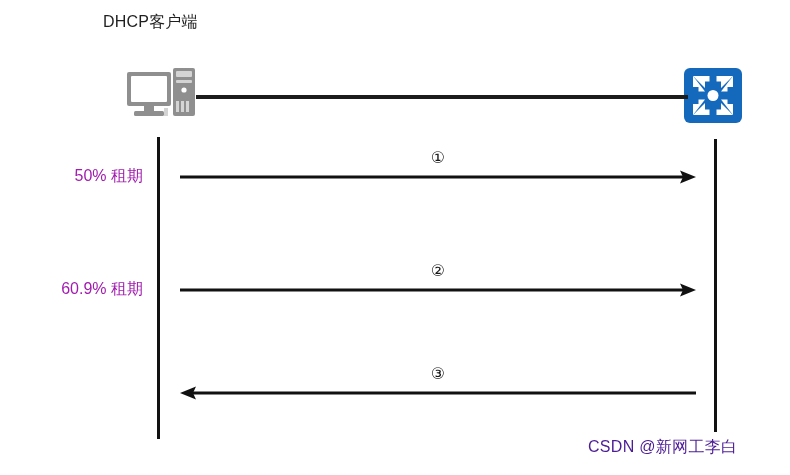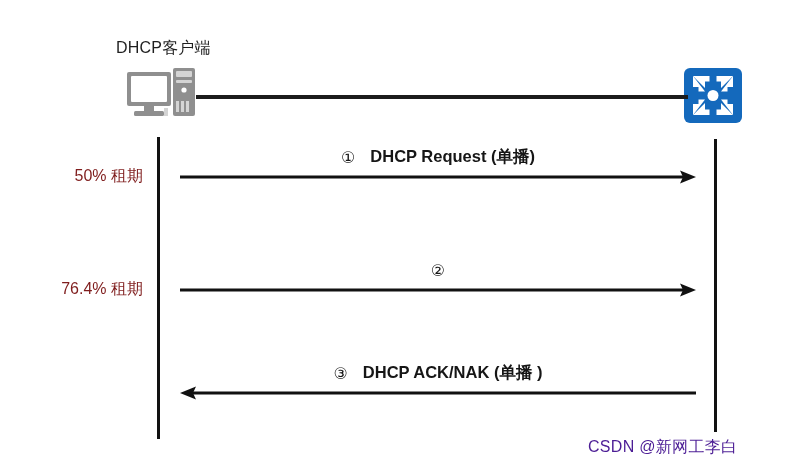--- a/index.html
+++ b/index.html
@@ -20,21 +20,21 @@
   }
 
   
   .actor-label {
     position: absolute;
     font-size: 16px;
     letter-spacing: 0.2px;
     color: #1f1f1f;
     white-space: nowrap;
   }
-  #client-label { left: 103px; top: 38px; margin-left: 13px; }
+  #client-label { left: 103px; top: 12px; }
   #server-label { left: 655px; top: 22px; }
 
   
   .icon-wrap {
     position: absolute;
   }
   #client-icon { left: 126px; top: 68px; width: 72px; height: 58px; }
   #server-icon { left: 684px; top: 68px; width: 58px; height: 55px; }
 
   
@@ -53,21 +53,21 @@
     width: 3px;
     background: #111111;
   }
   #client-lifeline { left: 157px; top: 137px; height: 302px; }
   #server-lifeline { left: 714px; top: 139px; height: 293px; }
 
   
   .time-label {
     position: absolute;
     font-size: 16px;
-    color: #7f1d1d;
+    color: #a21caf;
     white-space: nowrap;
     text-align: right;
   }
   #time-label-1 { left: 0px; top: 166px; width: 143px; }
   #time-label-2 { left: 0px; top: 279px; width: 143px; }
 
   
   .message {
     position: absolute;
     left: 180px;
@@ -175,26 +175,25 @@
     </svg>
   </div>
 
   <div id="device-link"></div>
 
   <div id="client-lifeline" class="lifeline"></div>
   <div id="server-lifeline" class="lifeline"></div>
 
   <div id="time-label-1" class="time-label">50% 租期</div>
 
-  <div id="time-label-2" class="time-label">76.4% 租期</div>
+  <div id="time-label-2" class="time-label">60.9% 租期</div>
 
   <div id="message-1" class="message">
     <div class="msg-text">
       <span class="msg-index">①</span>
-      <span class="msg-body">DHCP Request (单播)</span>
     </div>
     <div class="msg-arrow">
       <svg width="516" height="14" viewBox="0 0 516 14" xmlns="http://www.w3.org/2000/svg">
         <line x1="0" y1="7" x2="504" y2="7" stroke="#111111" stroke-width="3"></line>
         <path d="M516 7 L500 0.5 L503 7 L500 13.5 Z" fill="#111111"></path>
       </svg>
     </div>
   </div>
 
   <div id="message-2" class="message">
@@ -205,21 +204,20 @@
       <svg width="516" height="14" viewBox="0 0 516 14" xmlns="http://www.w3.org/2000/svg">
         <line x1="0" y1="7" x2="504" y2="7" stroke="#111111" stroke-width="3"></line>
         <path d="M516 7 L500 0.5 L503 7 L500 13.5 Z" fill="#111111"></path>
       </svg>
     </div>
   </div>
 
   <div id="message-3" class="message">
     <div class="msg-text">
       <span class="msg-index">③</span>
-      <span class="msg-body">DHCP ACK/NAK (单播 )</span>
     </div>
     <div class="msg-arrow">
       <svg width="516" height="14" viewBox="0 0 516 14" xmlns="http://www.w3.org/2000/svg">
         <line x1="12" y1="7" x2="516" y2="7" stroke="#111111" stroke-width="3"></line>
         <path d="M0 7 L16 0.5 L13 7 L16 13.5 Z" fill="#111111"></path>
       </svg>
     </div>
   </div>
 
   <div id="watermark">CSDN @新网工李白</div>

